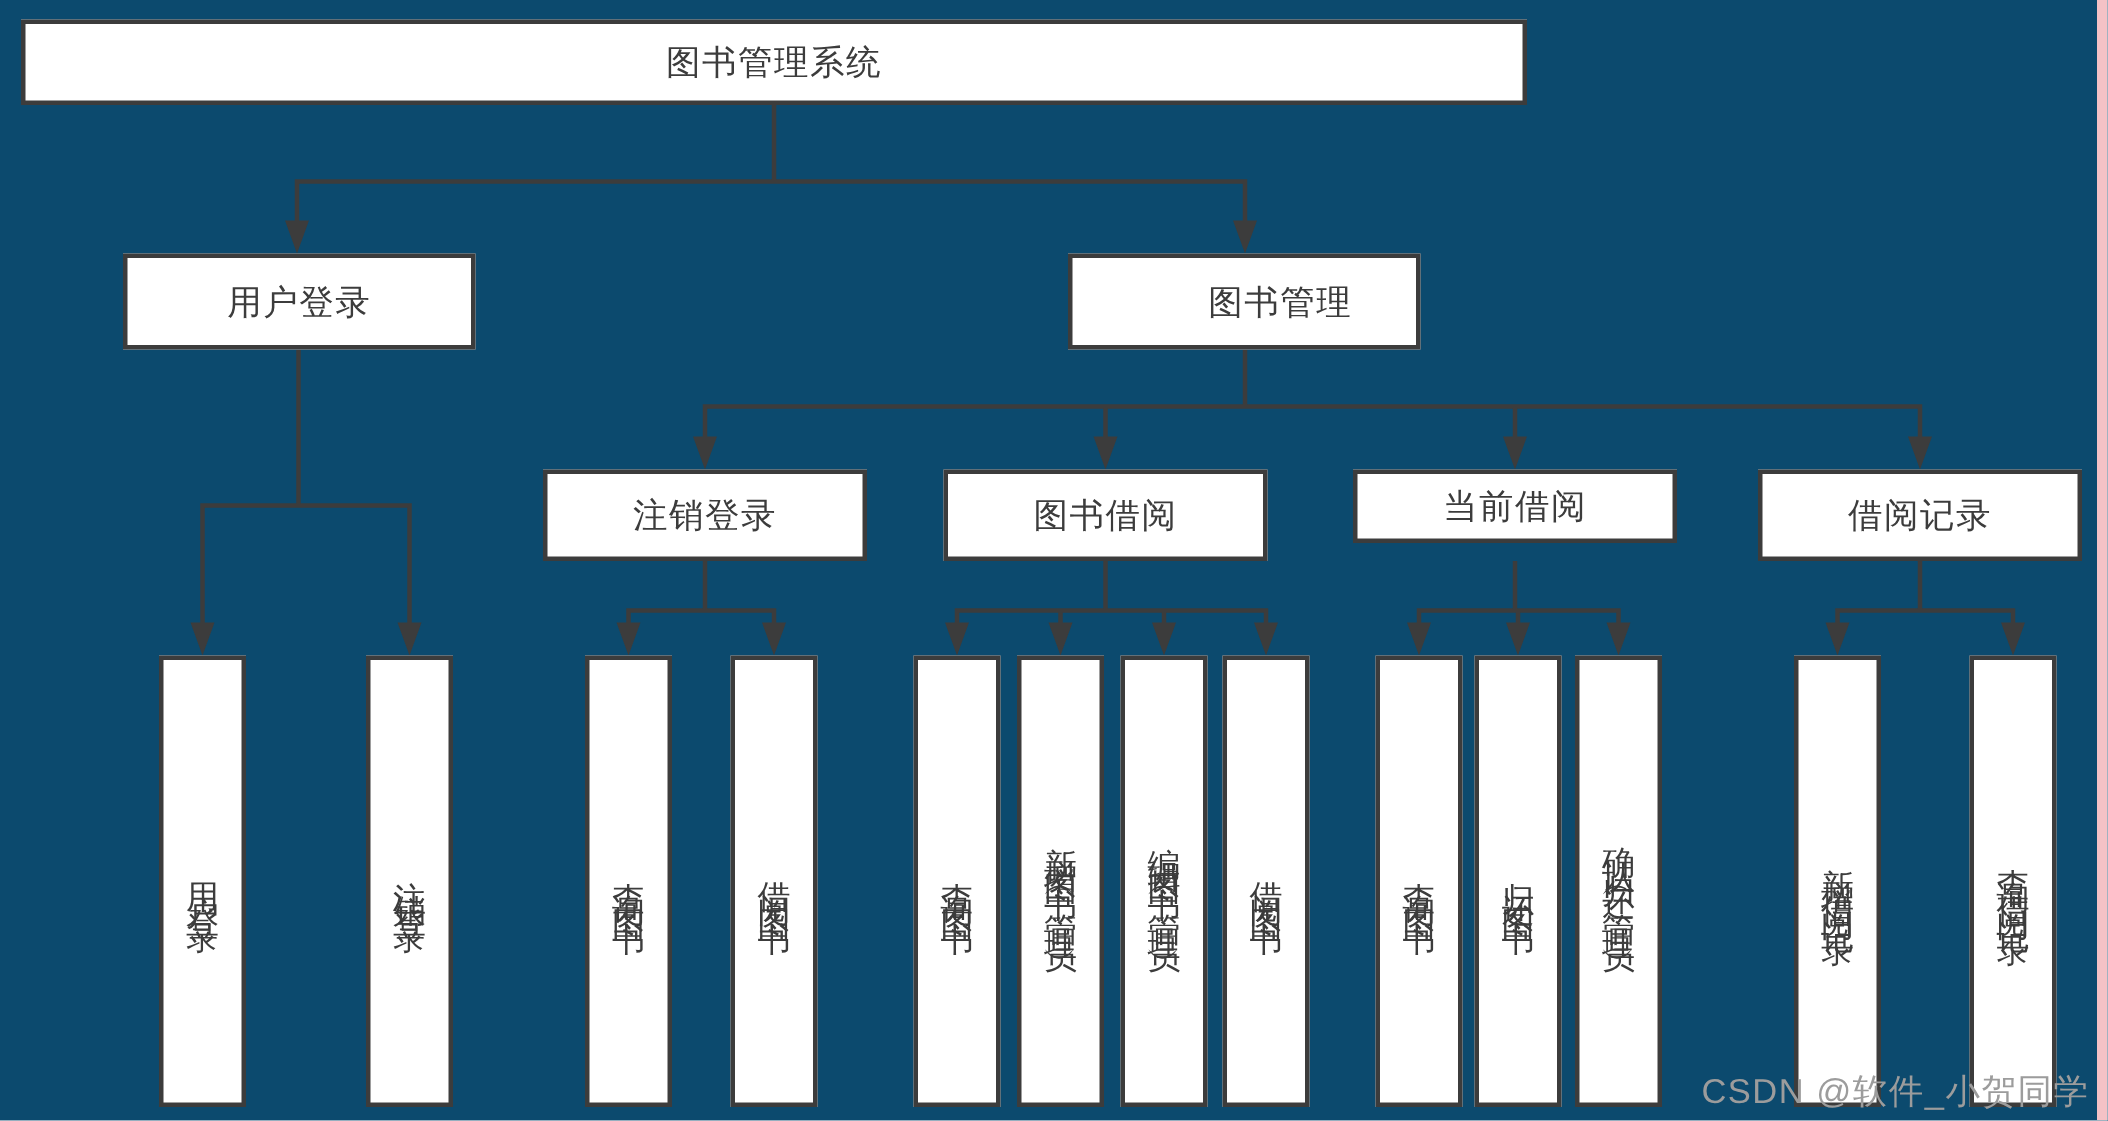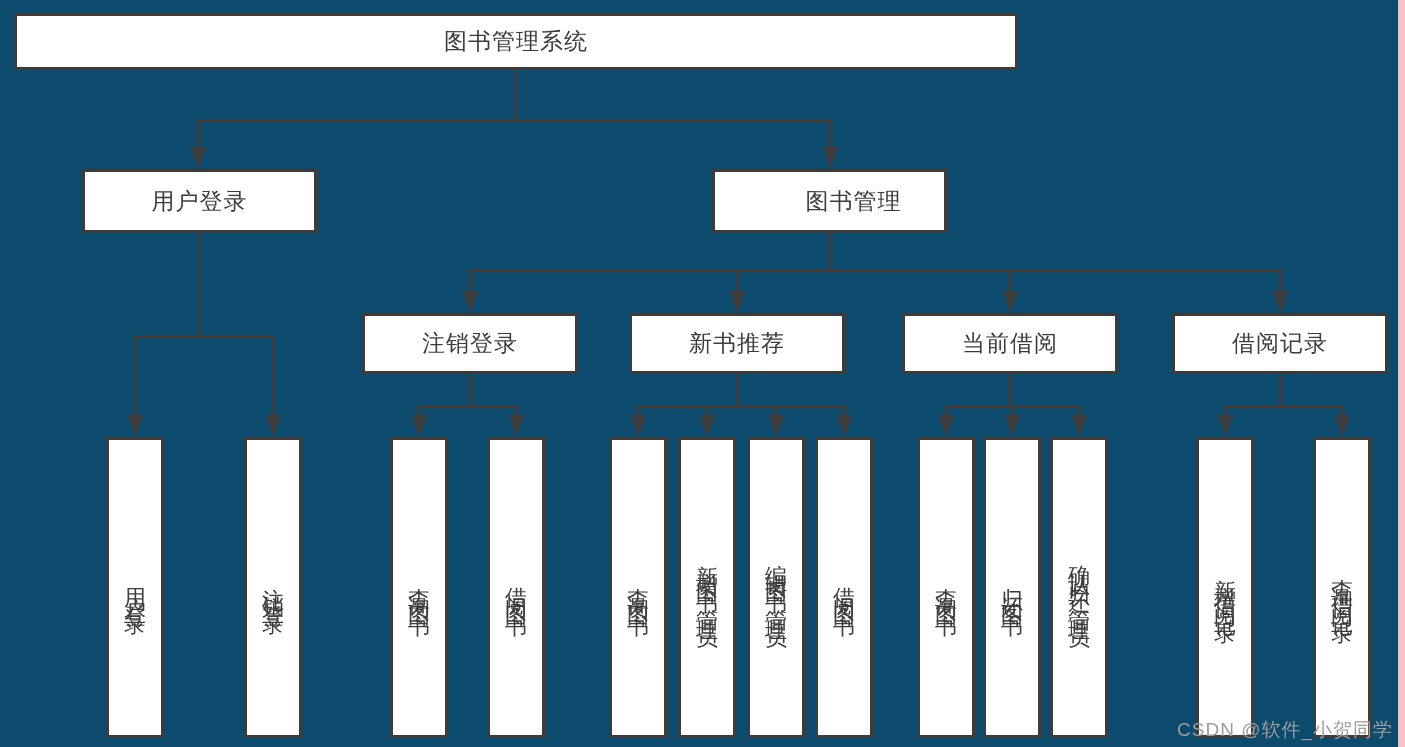--- a/index.html
+++ b/index.html
@@ -14,21 +14,21 @@
   }
   .leaf{width:58px;top:437px;height:301px;}
   .vtext{
     writing-mode:vertical-rl;
     font-size:22px;letter-spacing:9px;line-height:1;white-space:nowrap;
   }
   #edges{position:absolute;left:0;top:0;pointer-events:none;}
   #edges path{stroke:#3c3c3c;stroke-width:3;fill:none;}
   #edges polygon{fill:#3c3c3c;stroke:none;}
   .watermark{
-    position:absolute;right:12px;bottom:4px;font-size:19px;color:#9c9c9c;
+    position:absolute;right:12px;bottom:4px;font-size:23px;color:#9c9c9c;
     letter-spacing:1px;white-space:nowrap;
   }
   .edge-strip{position:absolute;right:0;top:0;width:7px;height:747px;background:#f5c2c6;}
 </style>
 </head>
 <body>
 
 <div id="stage">
 
   <svg id="edges" width="1405" height="747">
@@ -82,23 +82,23 @@
     <span>用户登录</span>
   </div>
   <div class="box" style="left:712px;top:169px;width:235px;height:64px;padding-left:48px;">
     <span>图书管理</span>
   </div>
 
   <div class="box" style="left:362px;top:313px;width:216px;height:61px;">
     <span>注销登录</span>
   </div>
   <div class="box" style="left:629px;top:313px;width:216px;height:61px;">
-    <span>新书推荐</span>
+    <span>图书借阅</span>
   </div>
-  <div class="box" style="left:902px;top:313px;width:216px;height:61px;">
+  <div class="box" style="left:902px;top:313px;width:216px;height:49px;">
     <span>当前借阅</span>
   </div>
   <div class="box" style="left:1172px;top:313px;width:216px;height:61px;">
     <span>借阅记录</span>
   </div>
 
   <div class="box leaf" style="left:106px;">
     <span class="vtext">用户登录</span>
   </div>
   <div class="box leaf" style="left:244px;">

